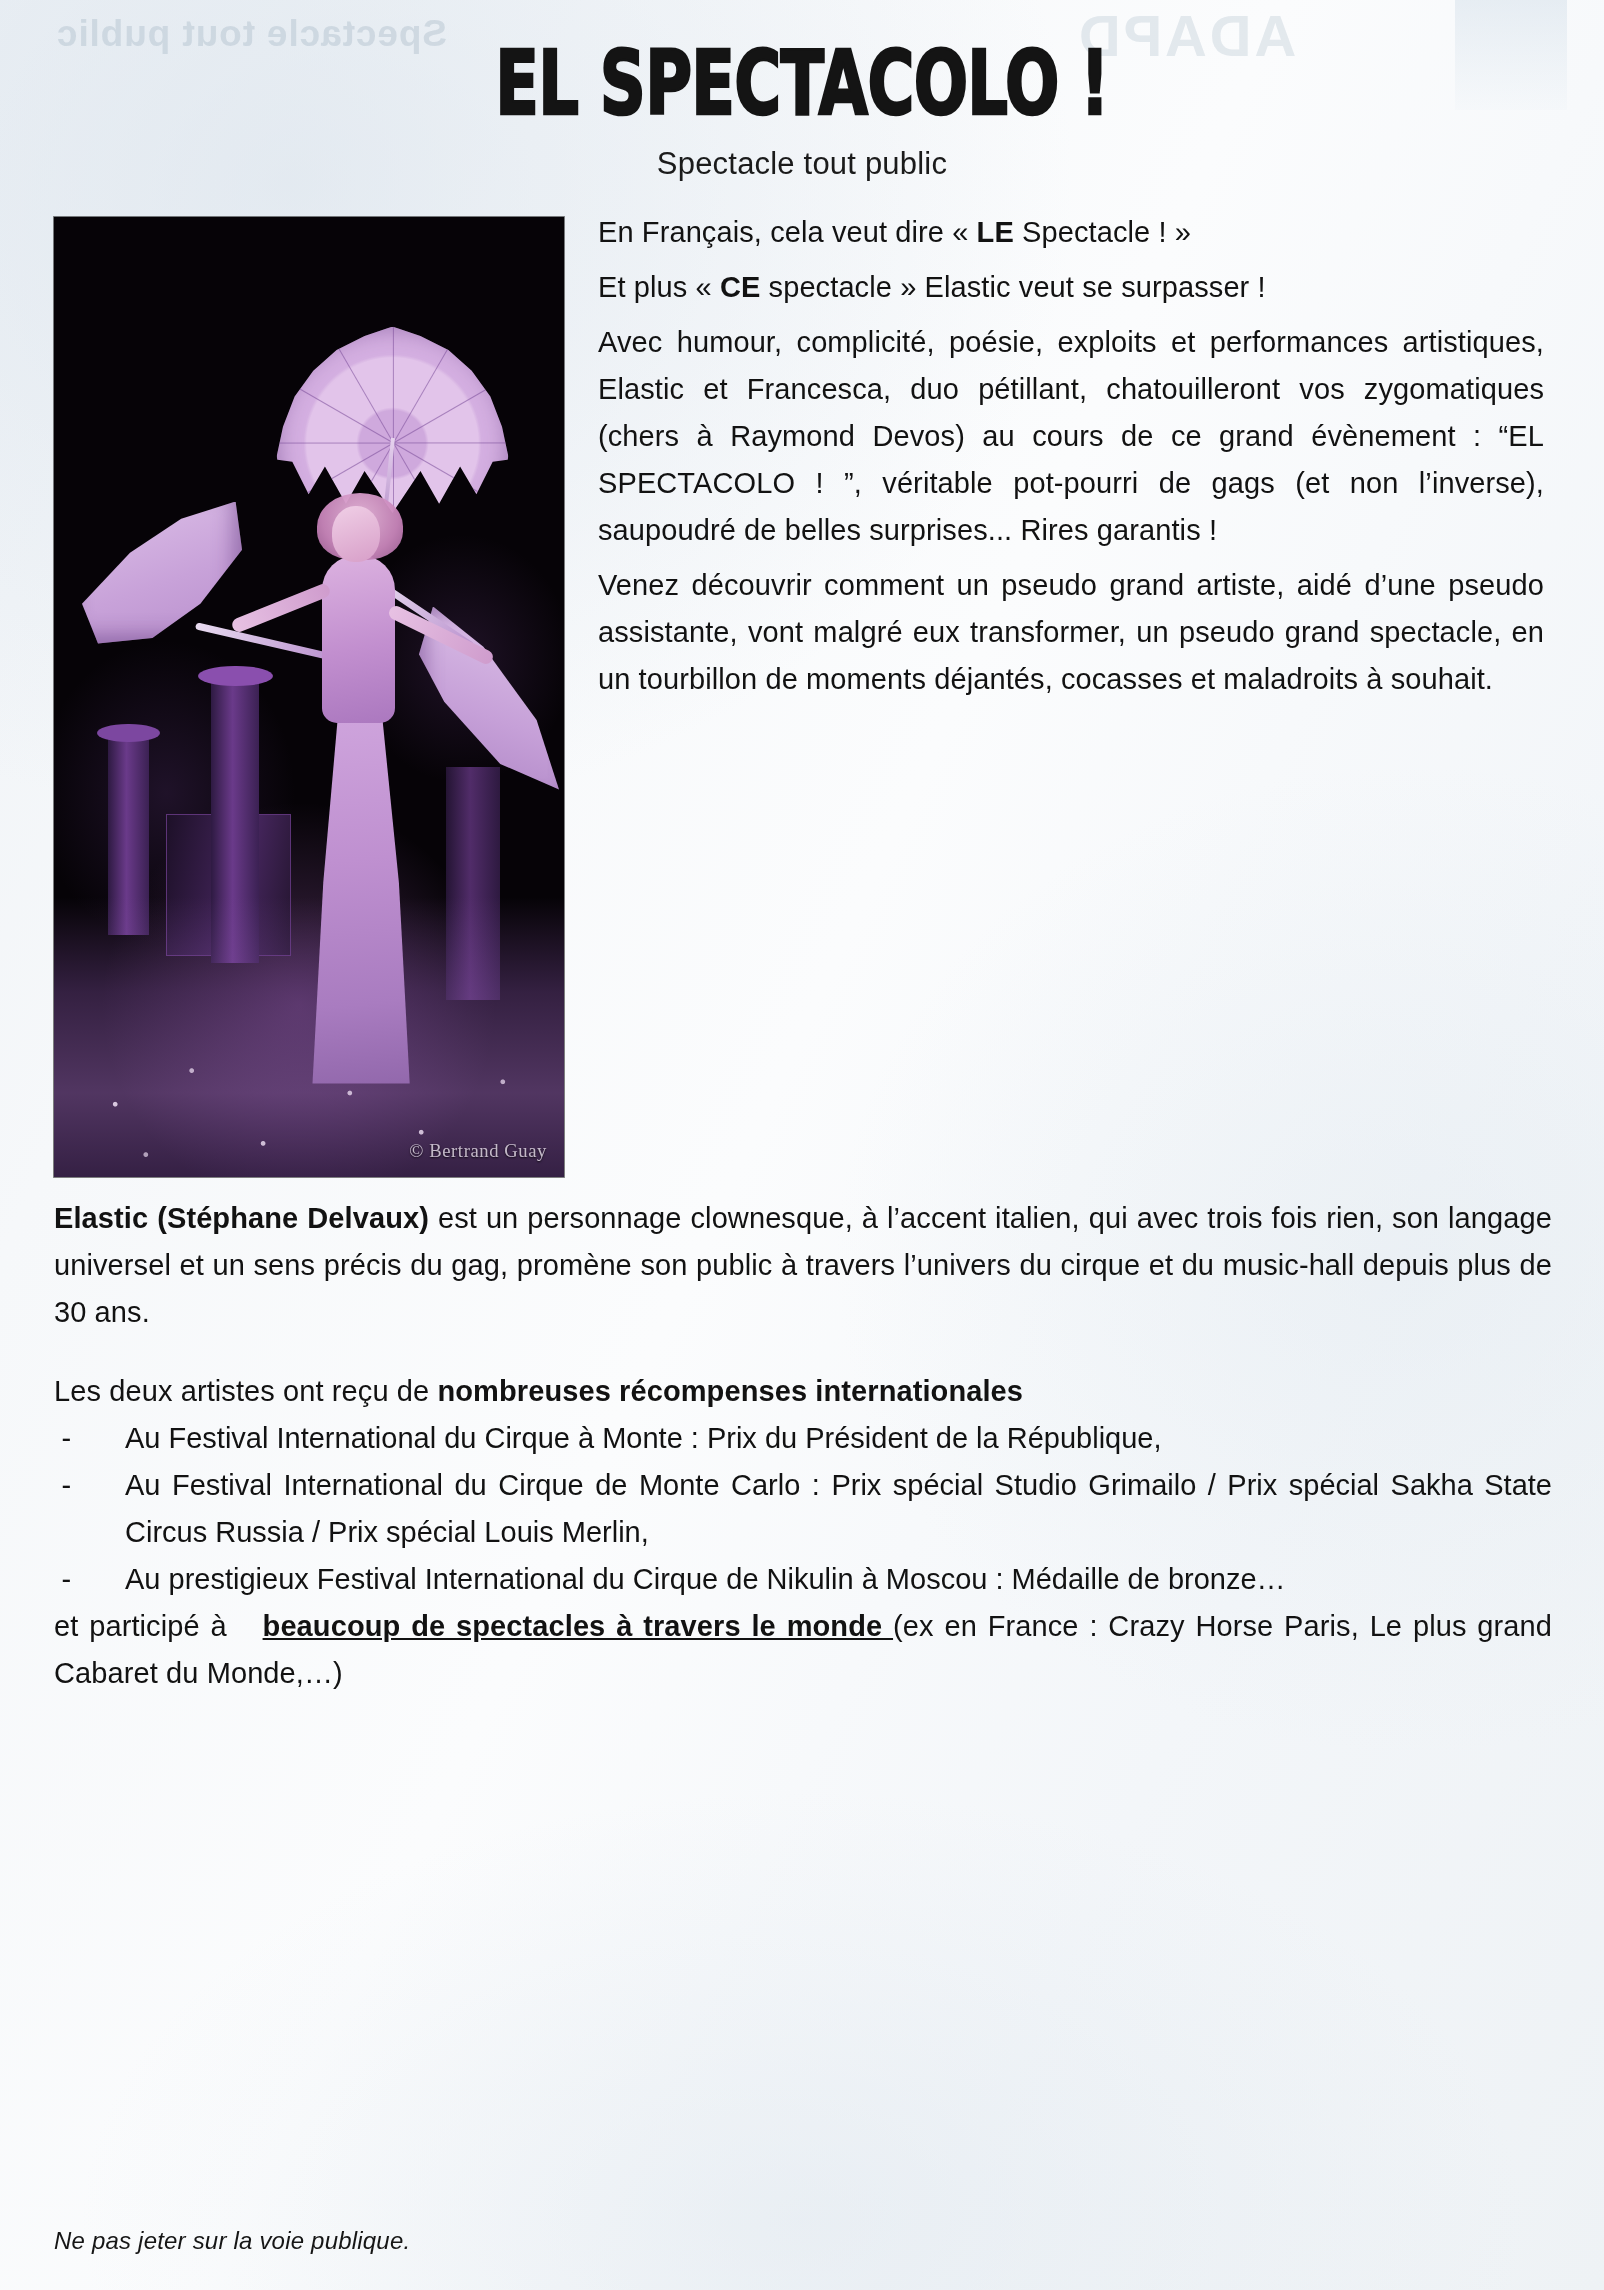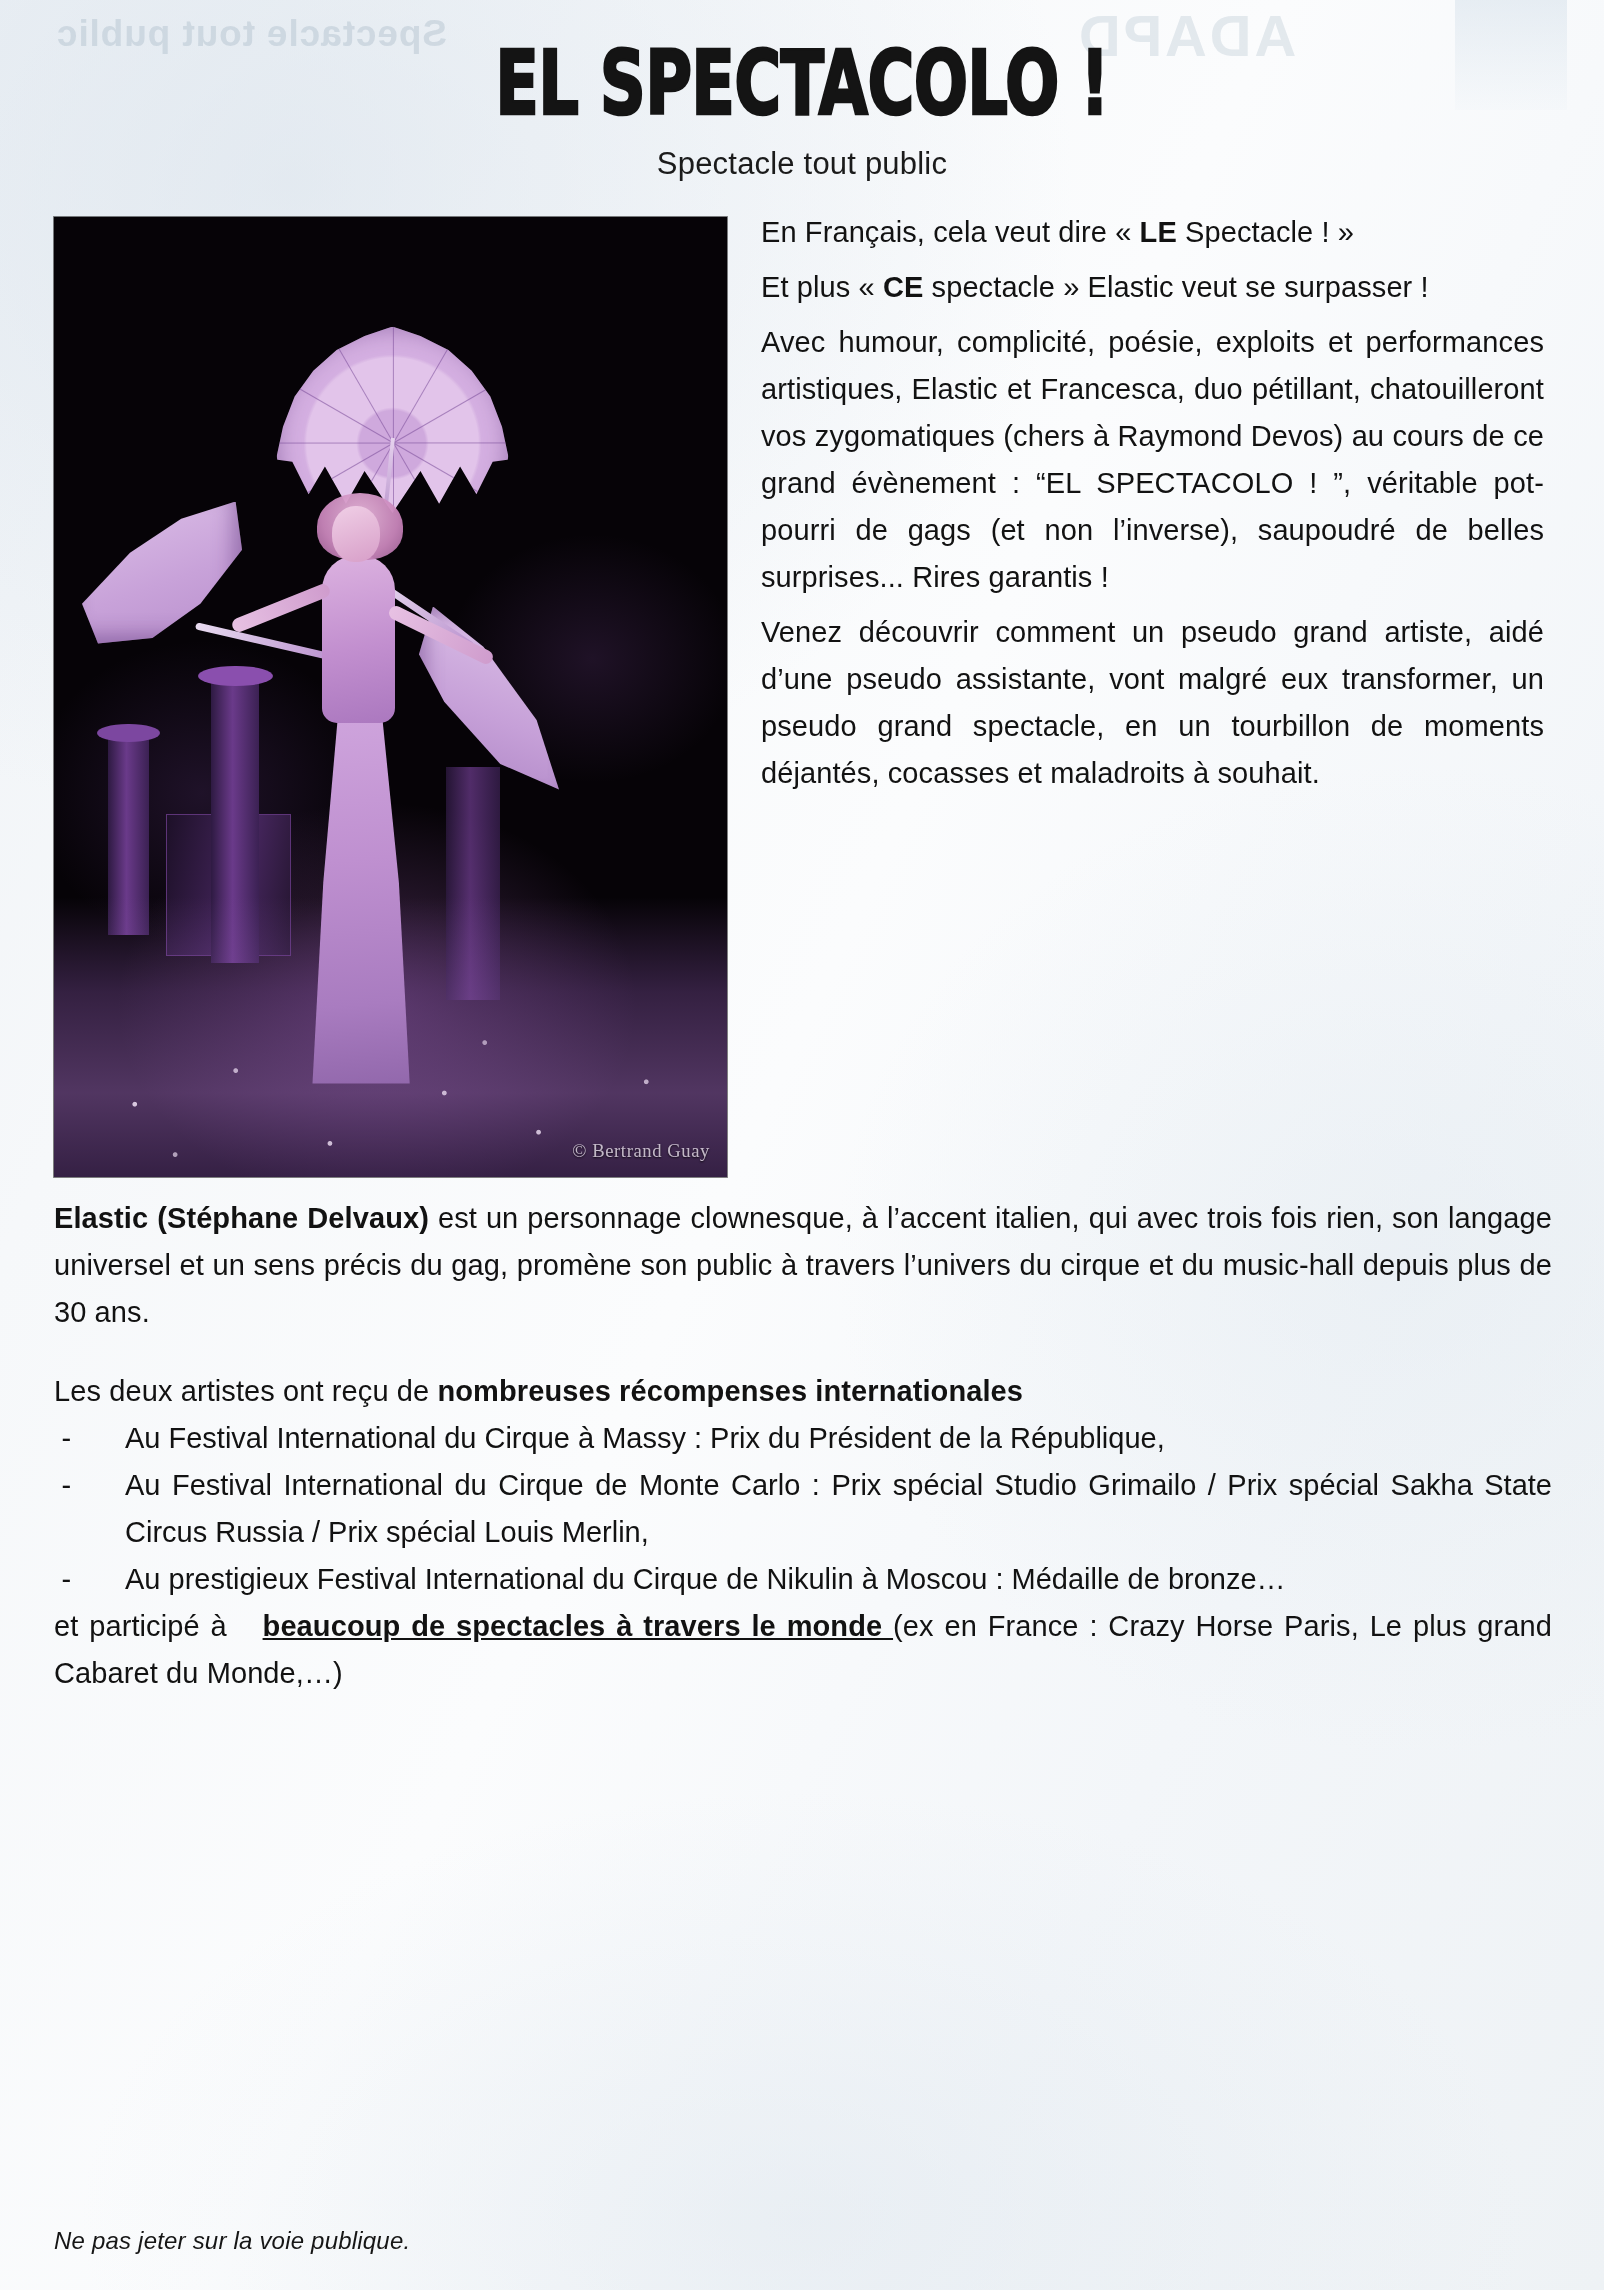--- a/index.html
+++ b/index.html
@@ -104,21 +104,21 @@
     letter-spacing: 0.2px;
   }
 
   
   .body-region {
     margin: 22.4px 0 0 0;
     padding: 0 52px 0 54px;
   }
   .photo {
     float: left;
-    width: 673px;
+    width: 510px;
     height: 960px;
     margin: 7.5px 34px 9.3px 0;
     position: relative;
     overflow: hidden;
     background: #060307;
     box-shadow: 0 0 0 0.9px rgba(0,0,0,.55);
   }
   
   .ph-haze {
     position: absolute; inset: 0;
@@ -397,21 +397,21 @@
   <div class="fullwidth">
     <div class="gap-sm"></div>
     <p><b>Elastic (Stéphane Delvaux)</b><span> est un personnage clownesque, à l’accent italien, qui avec trois fois rien, son langage universel et un sens précis du gag, promène son public à travers l’univers du cirque et du music-hall depuis plus de 30 ans.</span></p>
 
     <div class="gap-md"></div>
 
     <p><span>Les deux artistes ont reçu de </span><b>nombreuses récompenses internationales</b></p>
 
     <div class="award-line">
       <span class="award-dash">-</span>
-      <span class="award-text">Au Festival International du Cirque à Massy : Prix du Président de la République,</span>
+      <span class="award-text">Au Festival International du Cirque à Monte : Prix du Président de la République,</span>
     </div>
     <div class="award-line">
       <span class="award-dash">-</span>
       <span class="award-text">Au Festival International du Cirque de Monte Carlo : Prix spécial Studio Grimailo / Prix spécial Sakha State Circus Russia / Prix spécial Louis Merlin,</span>
     </div>
     <div class="award-line">
       <span class="award-dash">-</span>
       <span class="award-text">Au prestigieux Festival International du Cirque de Nikulin à Moscou : Médaille de bronze…</span>
     </div>
 

